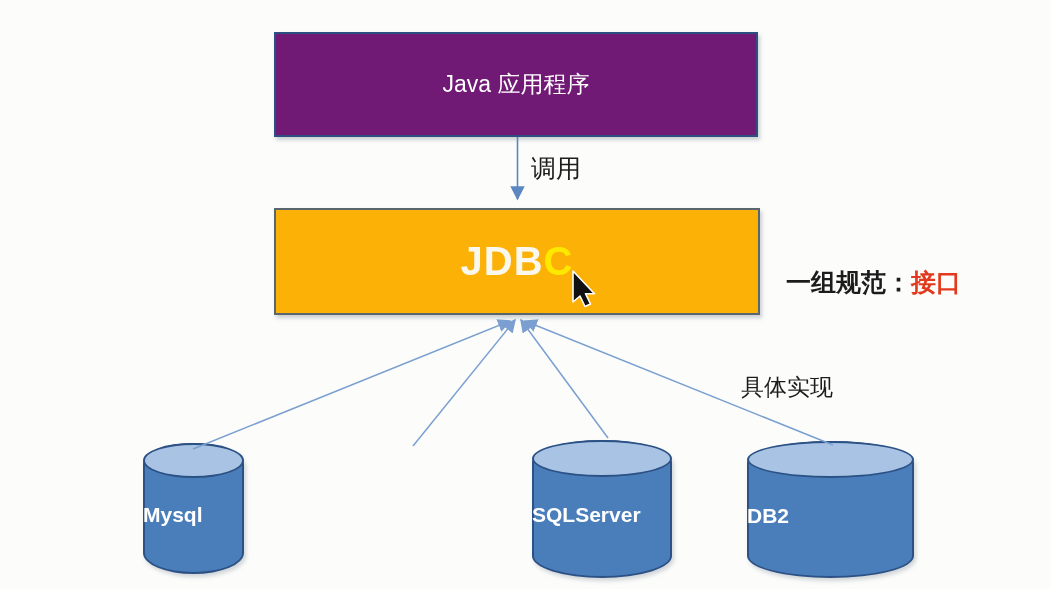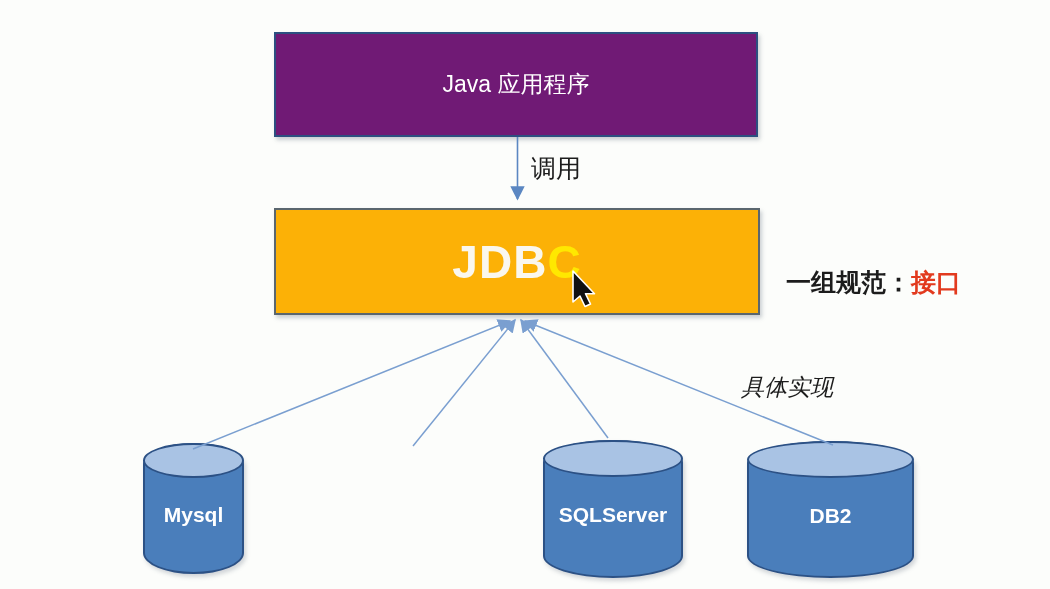--- a/index.html
+++ b/index.html
@@ -13,51 +13,51 @@
     box-sizing:border-box; box-shadow:2px 3px 4px rgba(110,120,135,0.35);
   }
   .java-box {
     left:274px; top:32px; width:484px; height:105px;
     background:#701a75; border:2px solid #2c4f80;
     color:#ffffff; font-size:23px;
   }
   .jdbc-box {
     left:274px; top:208px; width:486px; height:107px;
     background:#fcb106; border:2px solid #5a666e;
-    font-size:46px; font-weight:bold; letter-spacing:1px;
+    font-size:40px; font-weight:bold; letter-spacing:1px;
   }
   .jdbc-main { color:#faf7ee; }
   .jdbc-accent { color:#ffe800; }
   .floating-label {
     position:absolute; color:#1c1c1c; white-space:nowrap;
   }
   .call-label { left:531px; top:152px; font-size:25px; }
-  .impl-label { left:741px; top:372px; font-size:23px;font-style:italic; }
+  .impl-label { left:741px; top:372px; font-size:23px; }
   .spec-note  { left:786px; top:266px; font-size:25px; font-weight:600; }
   .spec-highlight { color:#e23a1e; font-weight:bold; }
 
   .cyl { position:absolute; }
   .cyl .cyl-body {
     position:absolute; left:0; top:0; width:100%; height:100%;
     box-sizing:border-box; background:#4a7ebb; border:2px solid #2c5185;
     border-radius:50% / 16%;
     box-shadow:2px 3px 4px rgba(110,120,135,0.3);
   }
   .cyl .cyl-top {
     position:absolute; left:0; top:0; width:100%; height:27%;
     box-sizing:border-box; background:#a9c3e4; border:2px solid #2c5185;
     border-radius:50%;
   }
   .cyl .cyl-label {
     position:absolute; left:0; right:0; top:46%;
-    text-align:center; color:#ffffff; font-weight:bold; font-size:21px;
+    text-align:left; color:#ffffff; font-weight:bold; font-size:21px;
   }
   .cyl-mysql     { left:143px; top:443px; width:101px; height:131px; }
   .cyl-oracle    { left:340px; top:443px; width:100px; height:131px; }
-  .cyl-sqlserver { left:543px; top:440px; width:140px; height:138px; }
+  .cyl-sqlserver { left:532px; top:440px; width:140px; height:138px; }
   .cyl-db2       { left:747px; top:441px; width:167px; height:137px; }
 
   .overlay {
     position:absolute; left:0; top:0; width:1050px; height:589px;
     pointer-events:none;
   }
 </style>
 </head>
 <body>
 

